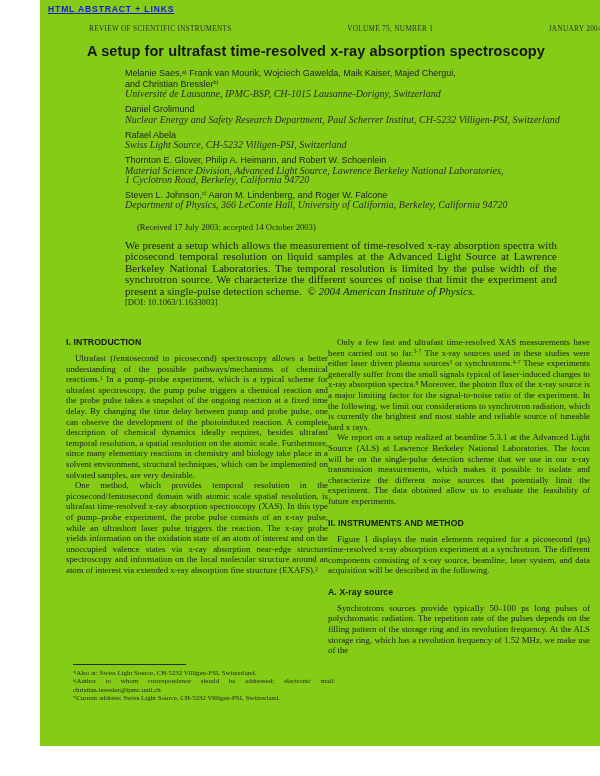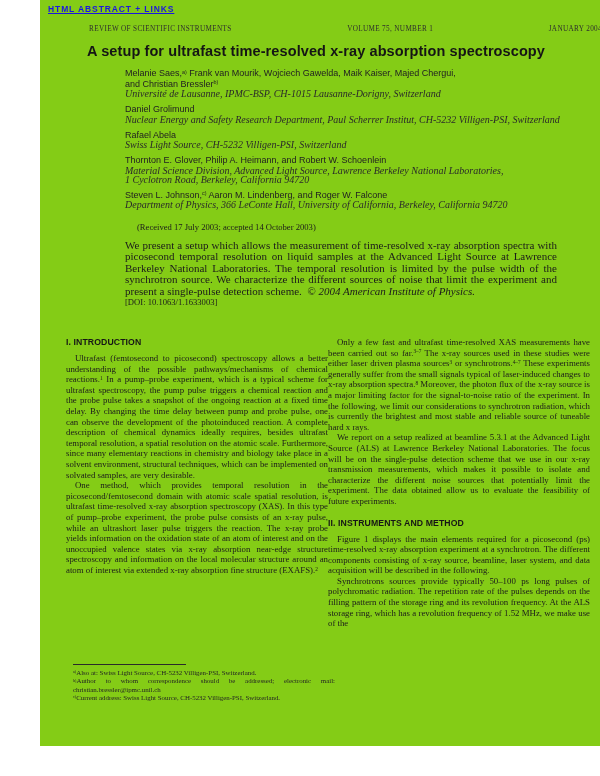--- a/index.html
+++ b/index.html
@@ -135,20 +135,21 @@
     <div class="col">
       <h2>I. INTRODUCTION</h2>
       <p class="para">Ultrafast (femtosecond to picosecond) spectroscopy allows a better understanding of the possible pathways/mechanisms of chemical reactions.<sup>1</sup> In a pump–probe experiment, which is a typical scheme for ultrafast spectroscopy, the pump pulse triggers a chemical reaction and the probe pulse takes a snapshot of the ongoing reaction at a fixed time delay. By changing the time delay between pump and probe pulse, one can observe the development of the photoinduced reaction. A complete description of chemical dynamics ideally requires, besides ultrafast temporal resolution, a spatial resolution on the atomic scale. Furthermore, since many elementary reactions in chemistry and biology take place in a solvent environment, structural techniques, which can be implemented on solvated samples, are very desirable.</p>
       <p class="para">One method, which provides temporal resolution in the picosecond/femtosecond domain with atomic scale spatial resolution, is ultrafast time-resolved x-ray absorption spectroscopy (XAS). In this type of pump–probe experiment, the probe pulse consists of an x-ray pulse, while an ultrashort laser pulse triggers the reaction. The x-ray probe yields information on the oxidation state of an atom of interest and on the unoccupied valence states via x-ray absorption near-edge structure spectroscopy and information on the local molecular structure around an atom of interest via extended x-ray absorption fine structure (EXAFS).<sup>2</sup></p>
     </div>
     <div class="col">
       <p class="para">Only a few fast and ultrafast time-resolved XAS measurements have been carried out so far.<sup>3–7</sup> The x-ray sources used in these studies were either laser driven plasma sources<sup>3</sup> or synchrotrons.<sup>4–7</sup> These experiments generally suffer from the small signals typical of laser-induced changes to x-ray absorption spectra.<sup>8</sup> Moreover, the photon flux of the x-ray source is a major limiting factor for the signal-to-noise ratio of the experiment. In the following, we limit our considerations to synchrotron radiation, which is currently the brightest and most stable and reliable source of tuneable hard x rays.</p>
       <p class="para">We report on a setup realized at beamline 5.3.1 at the Advanced Light Source (ALS) at Lawrence Berkeley National Laboratories. The focus will be on the single-pulse detection scheme that we use in our x-ray transmission measurements, which makes it possible to isolate and characterize the different noise sources that potentially limit the experiment. The data obtained allow us to evaluate the feasibility of future experiments.</p>
       <h2>II. INSTRUMENTS AND METHOD</h2>
       <p class="para">Figure 1 displays the main elements required for a picosecond (ps) time-resolved x-ray absorption experiment at a synchrotron. The different components consisting of x-ray source, beamline, laser system, and data acquisition will be described in the following.</p>
+      <h3>A. X-ray source</h3>
       <p class="para">Synchrotrons sources provide typically 50–100 ps long pulses of polychromatic radiation. The repetition rate of the pulses depends on the filling pattern of the storage ring and its revolution frequency. At the ALS storage ring, which has a revolution frequency of 1.52 MHz, we make use of the</p>
     </div>
   </div>
 
   <div class="footnotes">
     <div class="fn-rule"></div>
     <p class="fn"><sup>a)</sup>Also at: Swiss Light Source, CH-5232 Villigen-PSI, Switzerland.</p>
     <p class="fn"><sup>b)</sup>Author to whom correspondence should be addressed; electronic mail: christian.bressler@ipmc.unil.ch</p>
     <p class="fn"><sup>c)</sup>Current address: Swiss Light Source, CH-5232 Villigen-PSI, Switzerland.</p>
   </div>

